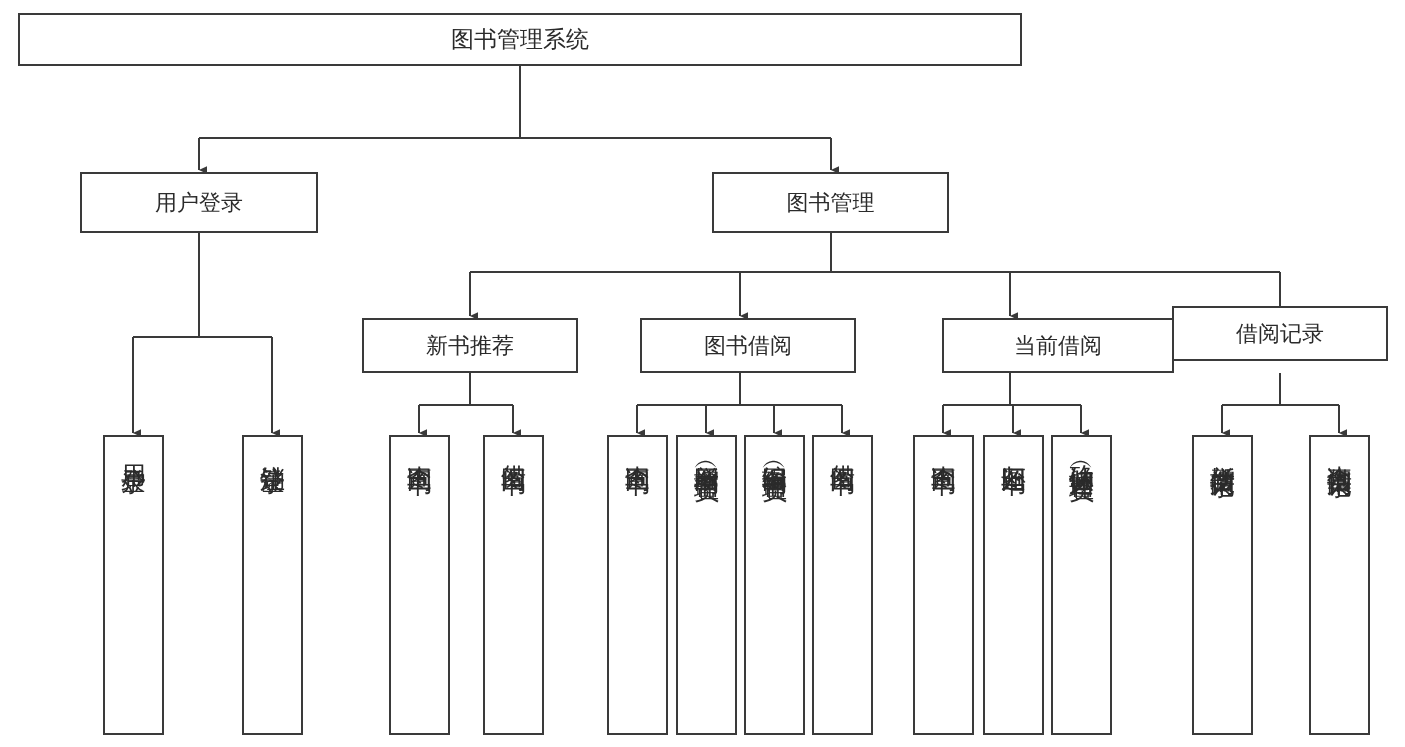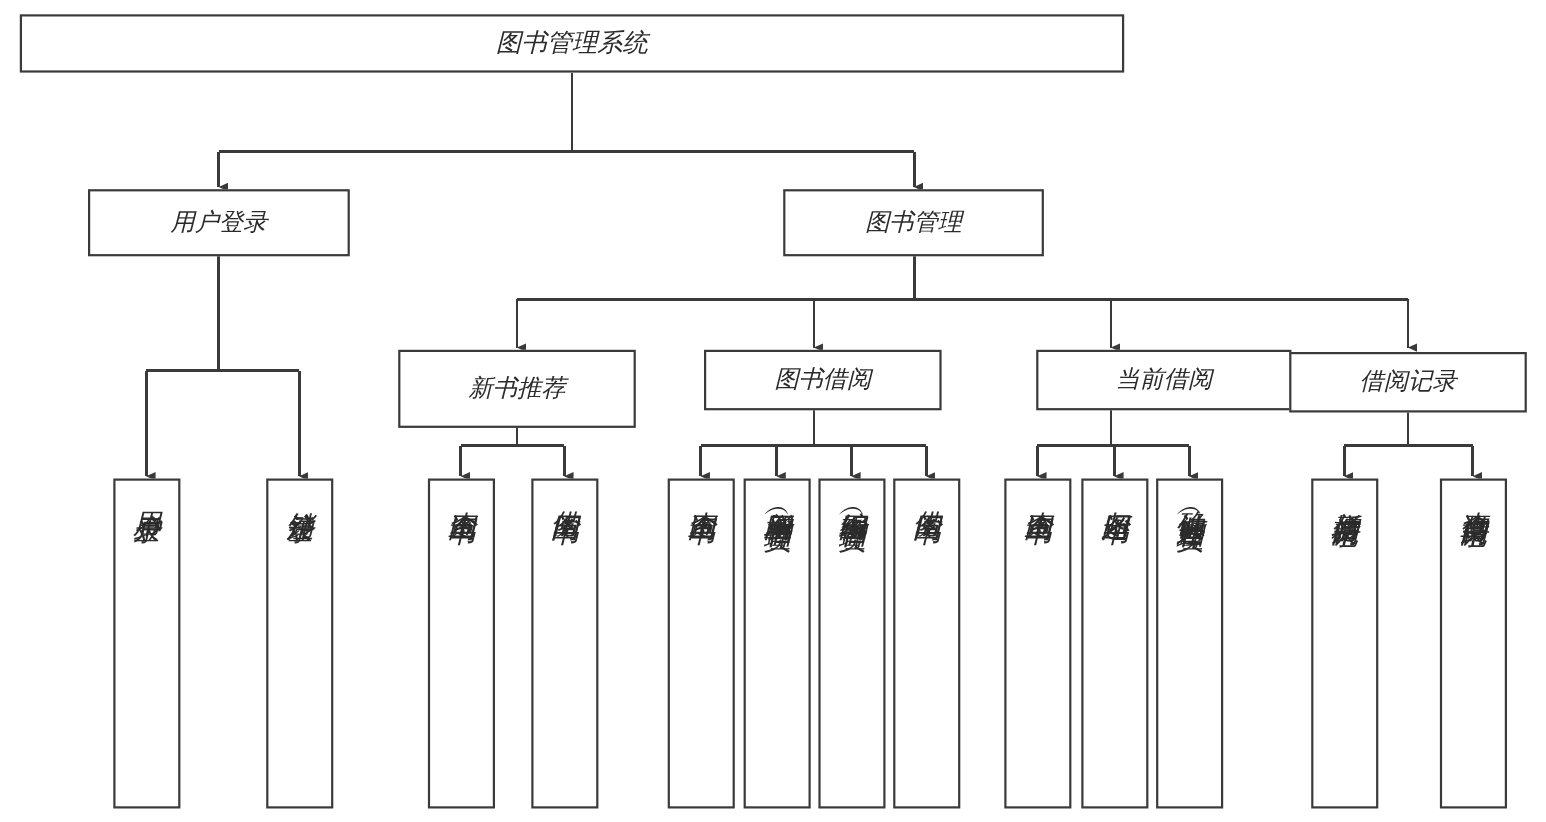--- a/index.html
+++ b/index.html
@@ -36,21 +36,20 @@
     display: flex;
     align-items: center;
     justify-content: center;
     color: #2b2b2b;
   }
   .node .label {
     display: block;
     text-align: center;
     line-height: 1.0;
     white-space: nowrap;
-    font-style: italic;
   }
   
   .node-root {
     font-size: 23px;
   }
   
   .node-h {
     font-size: 22px;
   }
   
@@ -138,30 +137,30 @@
     <span class="label">图书管理系统</span>
   </div>
 
   <div class="node node-h" style="left:80px; top:172px; width:238px; height:61px;">
     <span class="label">用户登录</span>
   </div>
   <div class="node node-h" style="left:712px; top:172px; width:237px; height:61px;align-items:center;">
     <span class="label">图书管理</span>
   </div>
 
-  <div class="node node-h" style="left:362px; top:318px; width:216px; height:71px;">
+  <div class="node node-h" style="left:362px; top:318px; width:216px; height:55px;">
     <span class="label">新书推荐</span>
   </div>
   <div class="node node-h" style="left:640px; top:318px; width:216px; height:55px;">
     <span class="label">图书借阅</span>
   </div>
   <div class="node node-h" style="left:942px; top:318px; width:232px; height:55px;">
     <span class="label">当前借阅</span>
   </div>
-  <div class="node node-h" style="left:1172px; top:320px; width:216px; height:55px;">
+  <div class="node node-h" style="left:1172px; top:306px; width:216px; height:55px;">
     <span class="label">借阅记录</span>
   </div>
 
   <div class="node node-v" style="left:103px; top:435px; width:61px; height:300px;">
     <span class="label">用户登录</span>
   </div>
   <div class="node node-v" style="left:242px; top:435px; width:61px; height:300px;">
     <span class="label">注销登录</span>
   </div>
 

